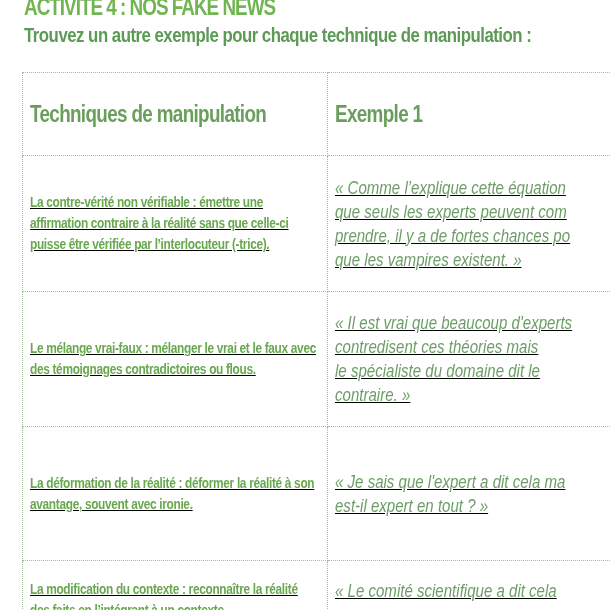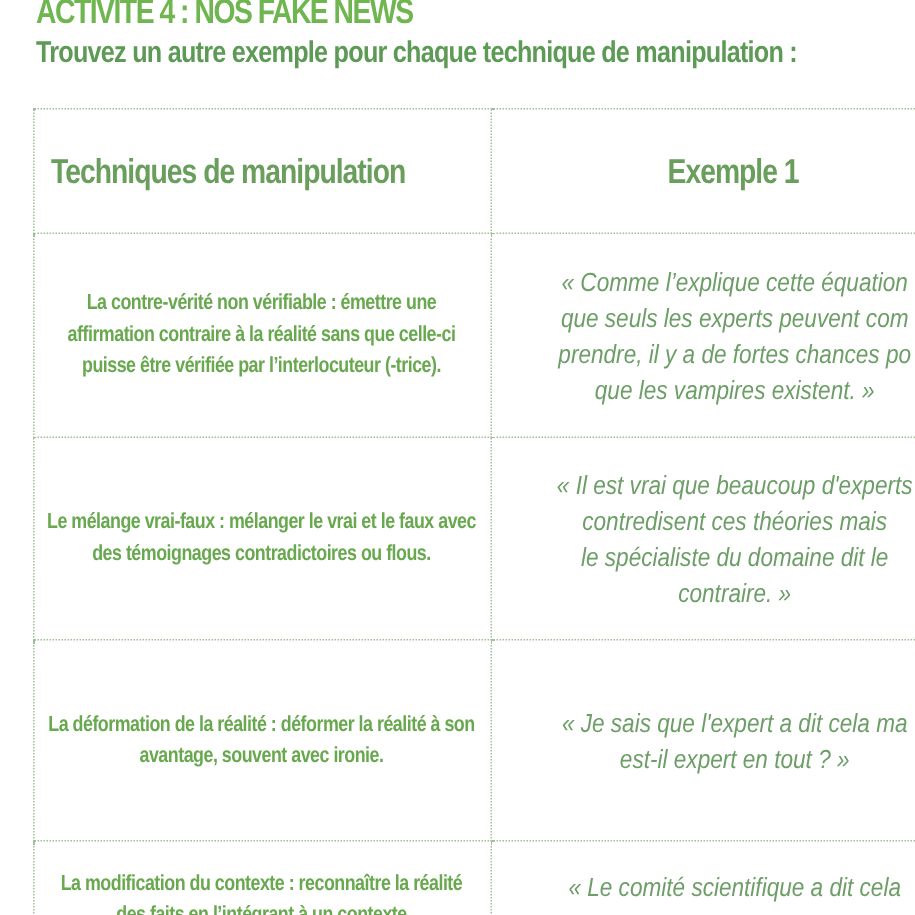--- a/index.html
+++ b/index.html
@@ -17,21 +17,21 @@
     position:absolute; left:24px; top:24px; margin:0;
     font-family: "Liberation Sans", sans-serif; font-weight:bold;
     font-size:20px; color:#5c9a55; letter-spacing:-0.6px; transform:scaleX(0.84); transform-origin:left top;
     white-space:nowrap;
   }
   .grid {
     position:absolute; left:22px; top:72px; width:640px;
     border-collapse:collapse; table-layout:fixed;
   }
   .grid td, .grid th {
-    border:1px dotted #9fbf98; padding:0 0 0 7px; vertical-align:middle; text-align:center;
+    border:1px dotted #9fbf98; padding:0 0 0 7px; vertical-align:middle; text-align:left;text-decoration:underline;
   }
   .col1 { width:301px; }
   .col2 { width:330px; }
   .hrow { height:83px; }
   .r1 { height:136px; }
   .r2 { height:135px; }
   .r3 { height:134px; }
   .r4 { height:120px; vertical-align:top; }
   .hcell {
     font-family:"Liberation Sans", sans-serif; font-weight:bold; font-size:23px;

